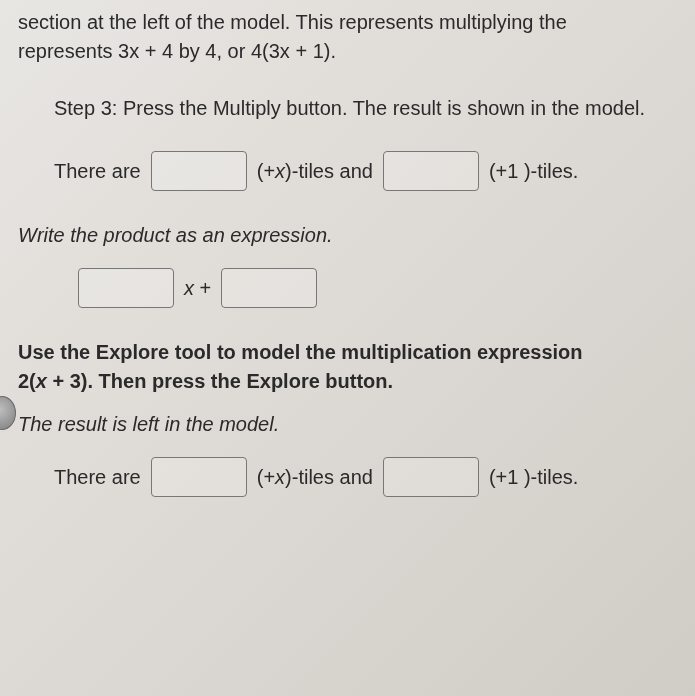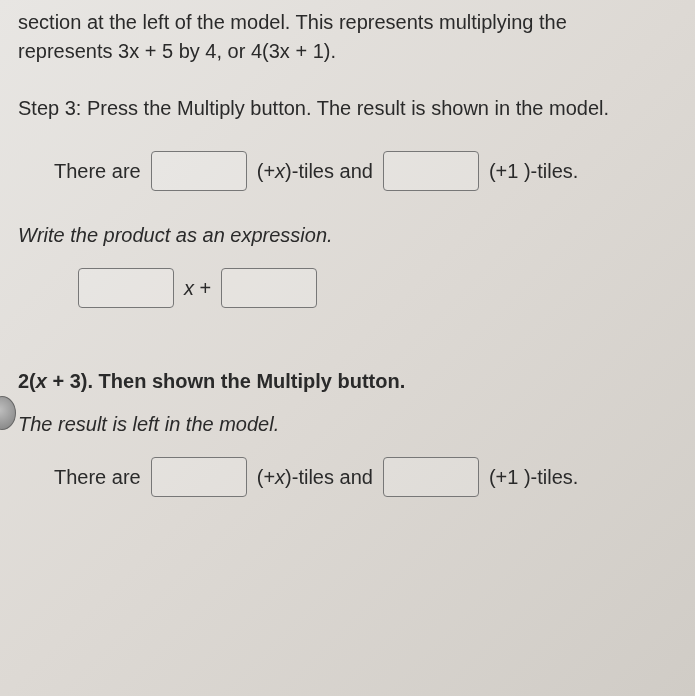--- a/index.html
+++ b/index.html
@@ -9,21 +9,21 @@
     background: linear-gradient(135deg, #e8e6e3 0%, #ddd9d4 50%, #d0ccc6 100%);
     font-family: Arial, Helvetica, sans-serif;
     color: #2a2a2a;
     padding: 8px 14px 8px 18px;
     line-height: 1.45;
     font-size: 20px;
     position: relative;
     overflow: hidden;
   }
   .para { margin-bottom: 22px; }
-  .step-para { margin-top: 28px; margin-bottom: 28px; }
+  .step-para { margin-top: 28px; margin-bottom: 28px; text-align: center; }
   .row {
     display: flex;
     align-items: center;
     flex-wrap: wrap;
     gap: 10px;
     margin: 14px 0 30px 36px;
   }
   .row2 {
     display: flex;
     align-items: center;
@@ -62,21 +62,21 @@
     border-radius: 50%;
     background: radial-gradient(circle at 40% 40%, #bfbfbf, #7d7d7d);
     border: 1px solid #666;
   }
 </style>
 </head>
 <body>
 
 <div class="para">
   <span>section at the left of the model. This represents multiplying the</span><br>
-  <span>represents </span><span>3x + 5</span><span> by </span><span>4</span><span>, or </span><span>4(3x + 1)</span><span>.</span>
+  <span>represents </span><span>3x + 4</span><span> by </span><span>4</span><span>, or </span><span>4(3x + 1)</span><span>.</span>
 </div>
 
 <div class="step-para">
   <span>Step 3: Press the Multiply button. The result is shown in the model.</span>
 </div>
 
 <div class="row">
   <span>There are</span>
   <input class="blank" style="">
   <span><span>(+</span><span class="math">x</span><span>)-tiles and</span></span>
@@ -88,22 +88,22 @@
 
 <div class="row2">
   <input class="blank" style="">
   <span><span class="math">x</span><span> +</span></span>
   <input class="blank" style="">
 </div>
 
 <div class="left-tab"></div>
 
 <div class="bold-block">
-  <br>
-  <span>2(</span><span class="math">x</span><span> + 3)</span><span>. Then shown the Multiply button.</span>
+  <span>Use the Explore tool to model the multiplication expression </span><br>
+  <span>2(</span><span class="math">x</span><span> + 3)</span><span>. Then press the Explore button.</span>
 </div>
 
 <div class="subpara">The result is left in the model.</div>
 
 <div class="row3">
   <span>There are</span>
   <input class="blank" style="">
   <span><span>(+</span><span class="math">x</span><span>)-tiles and</span></span>
   <input class="blank" style="">
   <span>(+1 )-tiles.</span>

